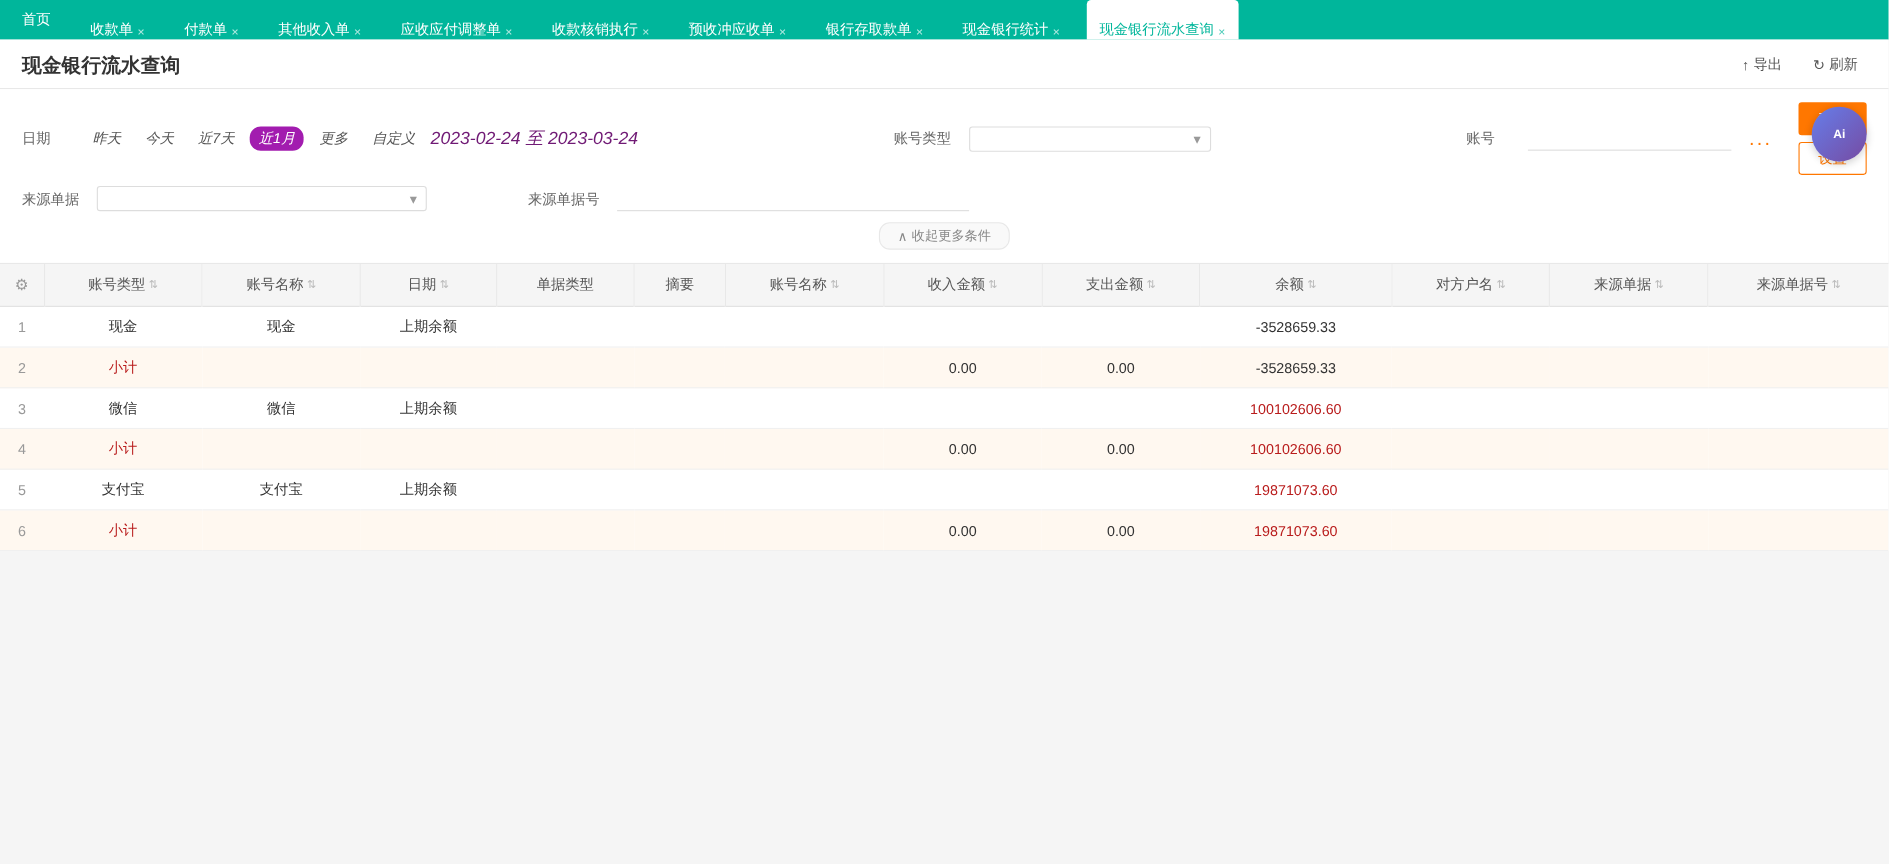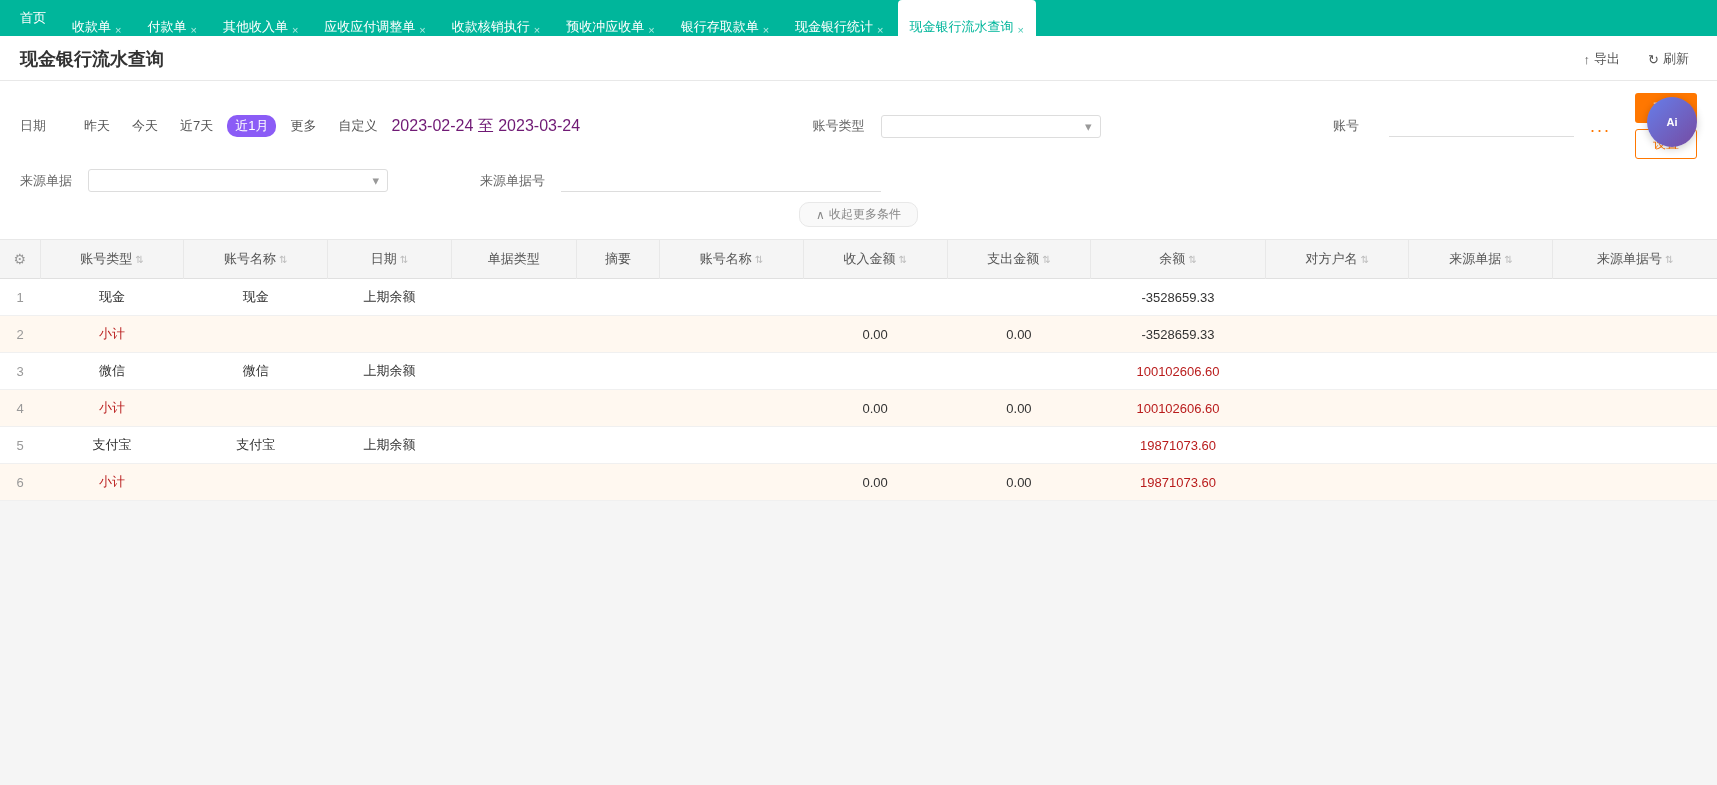--- a/index.html
+++ b/index.html
@@ -5,21 +5,21 @@
     * { box-sizing: border-box; margin: 0; padding: 0; }
     body { font-family: 'Microsoft YaHei', Arial, sans-serif; font-size: 13px; background: #f5f5f5; color: #333; }
 
     
     .top-nav {
       display: flex;
       align-items: center;
       background: #00b69b;
       height: 36px;
       padding: 0 8px;
-      gap: 2px;
+      gap: 12px;
     }
     .nav-item {
       display: flex;
       align-items: flex-end;
       padding: 0 12px;
       height: 36px;
       color: #fff;
       font-size: 13px;
       cursor: pointer;
       white-space: nowrap;
@@ -86,30 +86,31 @@
     }
     .filter-label {
       color: #666;
       white-space: nowrap;
       min-width: 40px;
     }
     .date-options {
       display: flex;
       align-items: center;
       gap: 6px;
+      font-style: italic;
     }
     .date-btn {
       padding: 2px 8px;
       border-radius: 3px;
       cursor: pointer;
       color: #555;
       font-size: 13px;
     }
     .date-btn.active {
-      background: #8b5cf6;
+      background: #a21caf;
       color: #fff;
       border-radius: 10px;
     }
     .date-range {
       color: #701a75;
       font-size: 16px;
       margin-left: 0;
     }
     .filter-select {
       display: flex;

